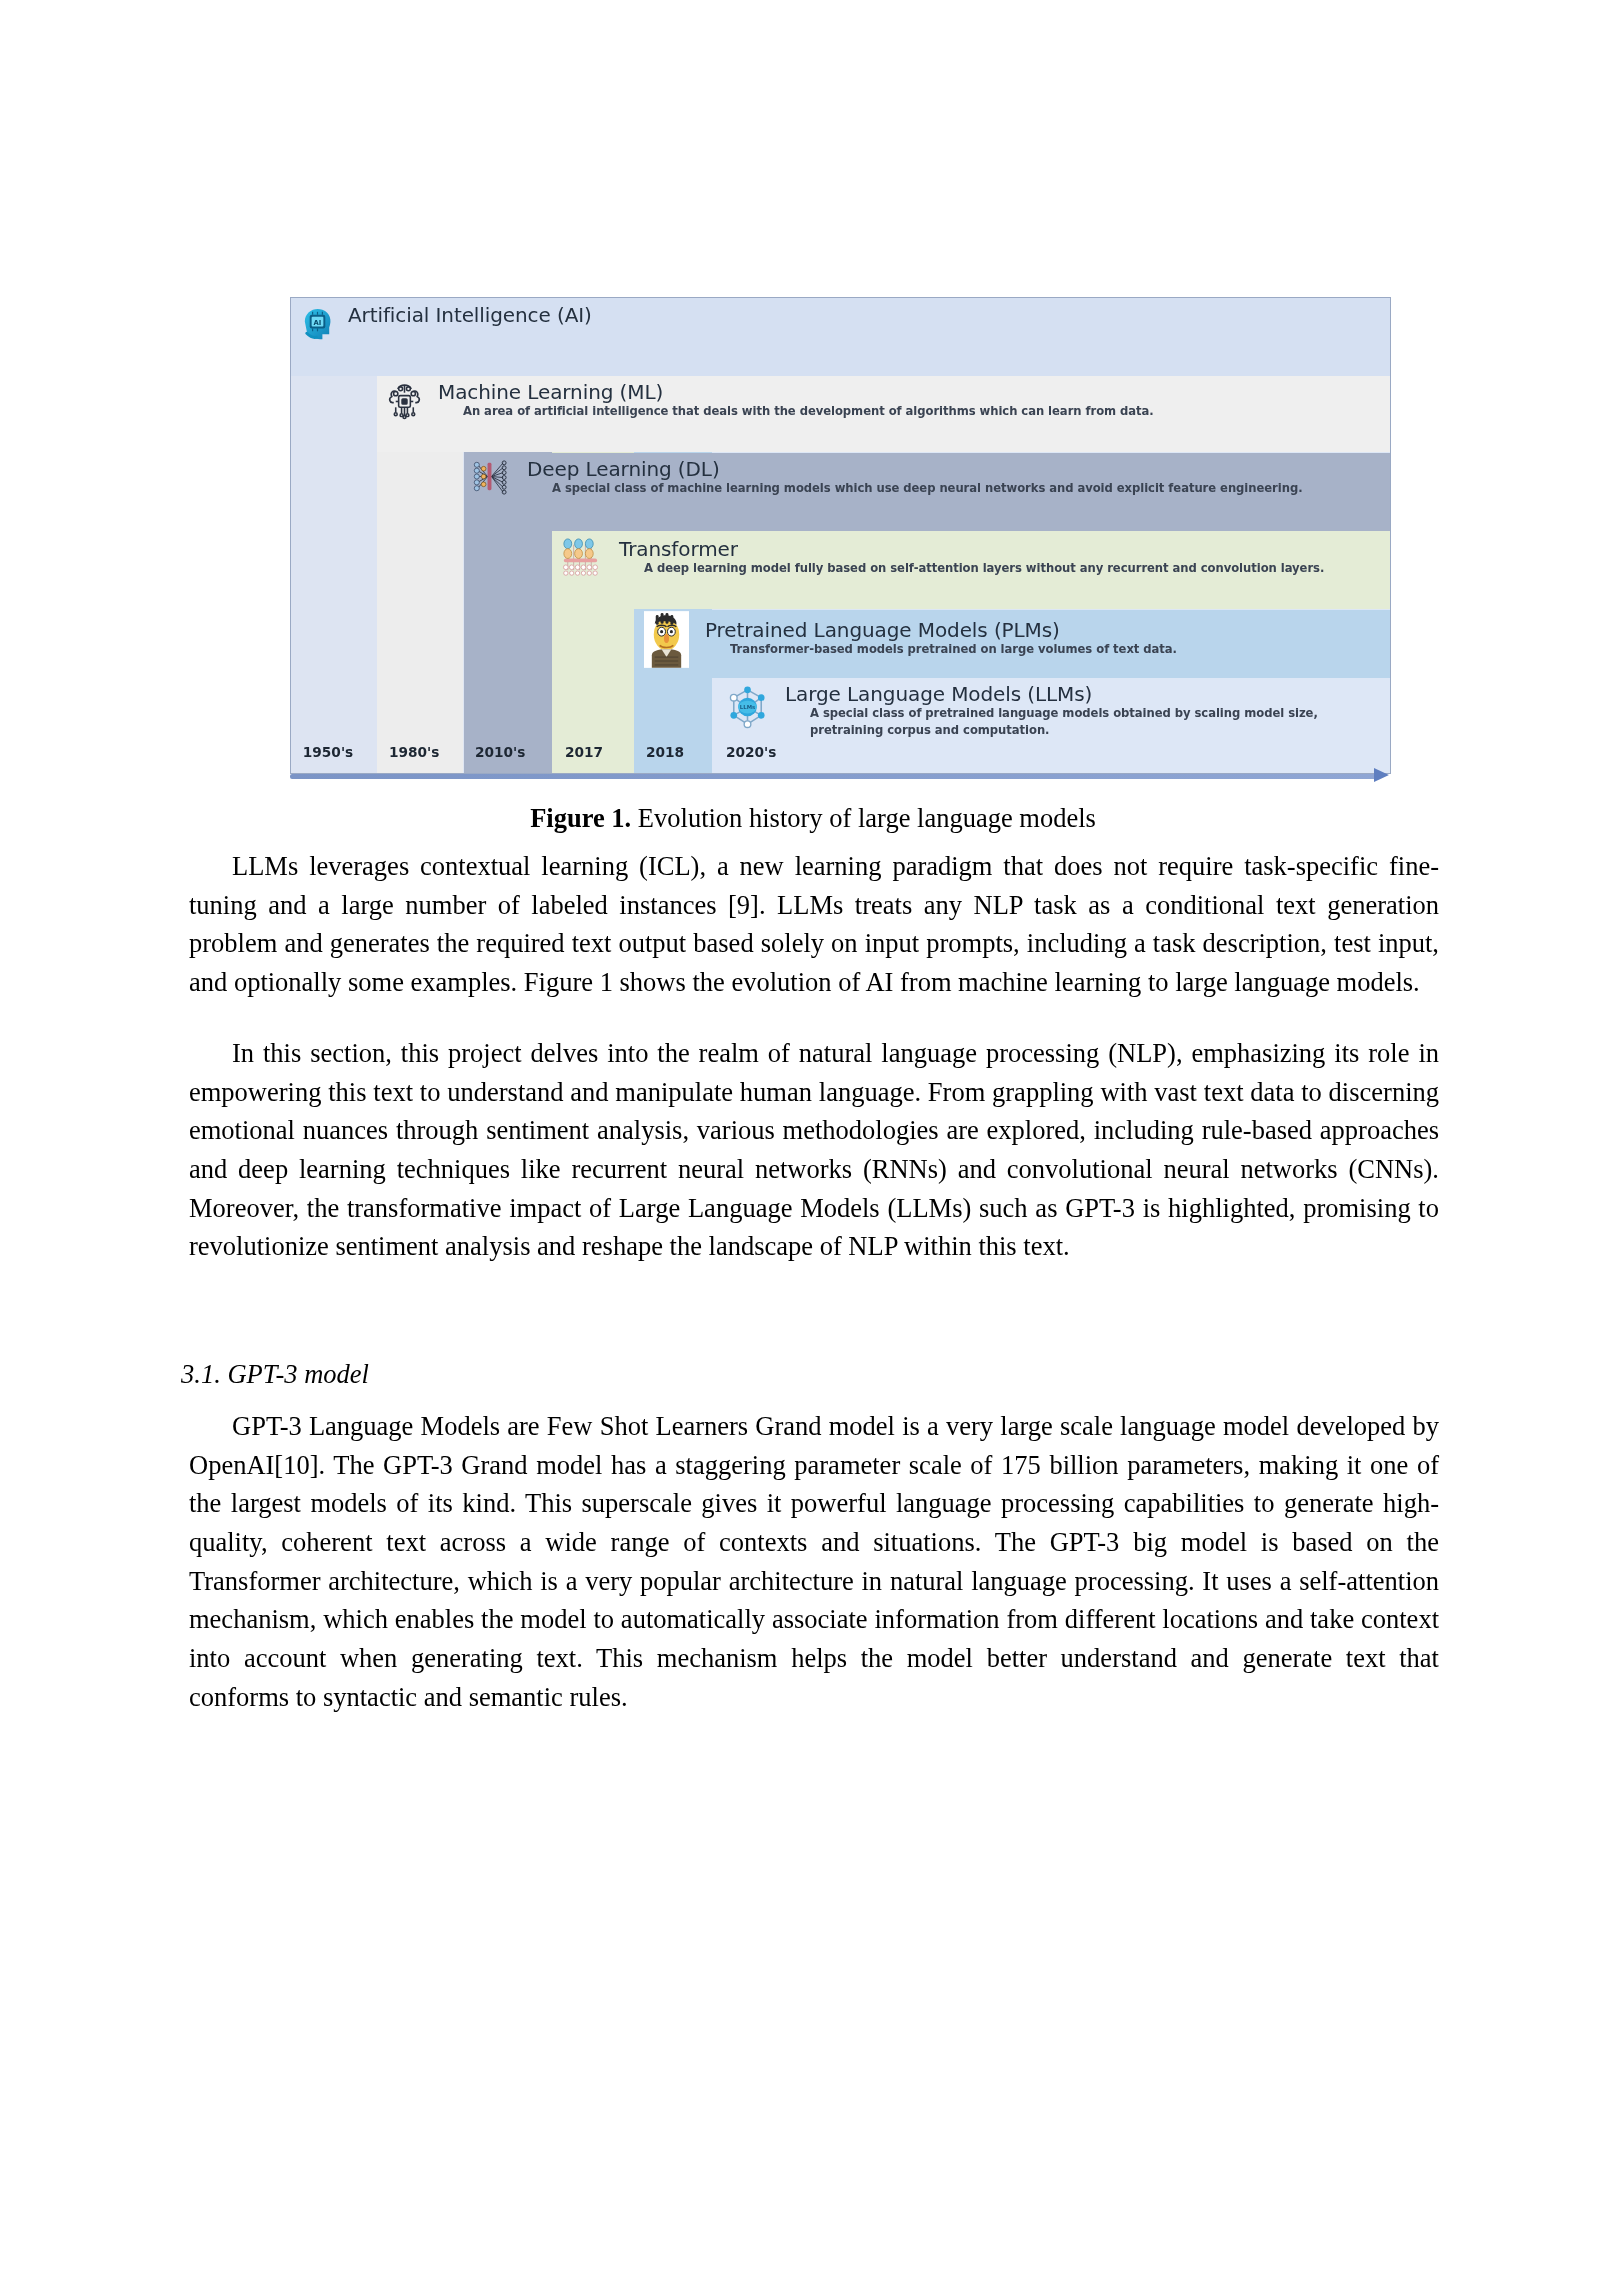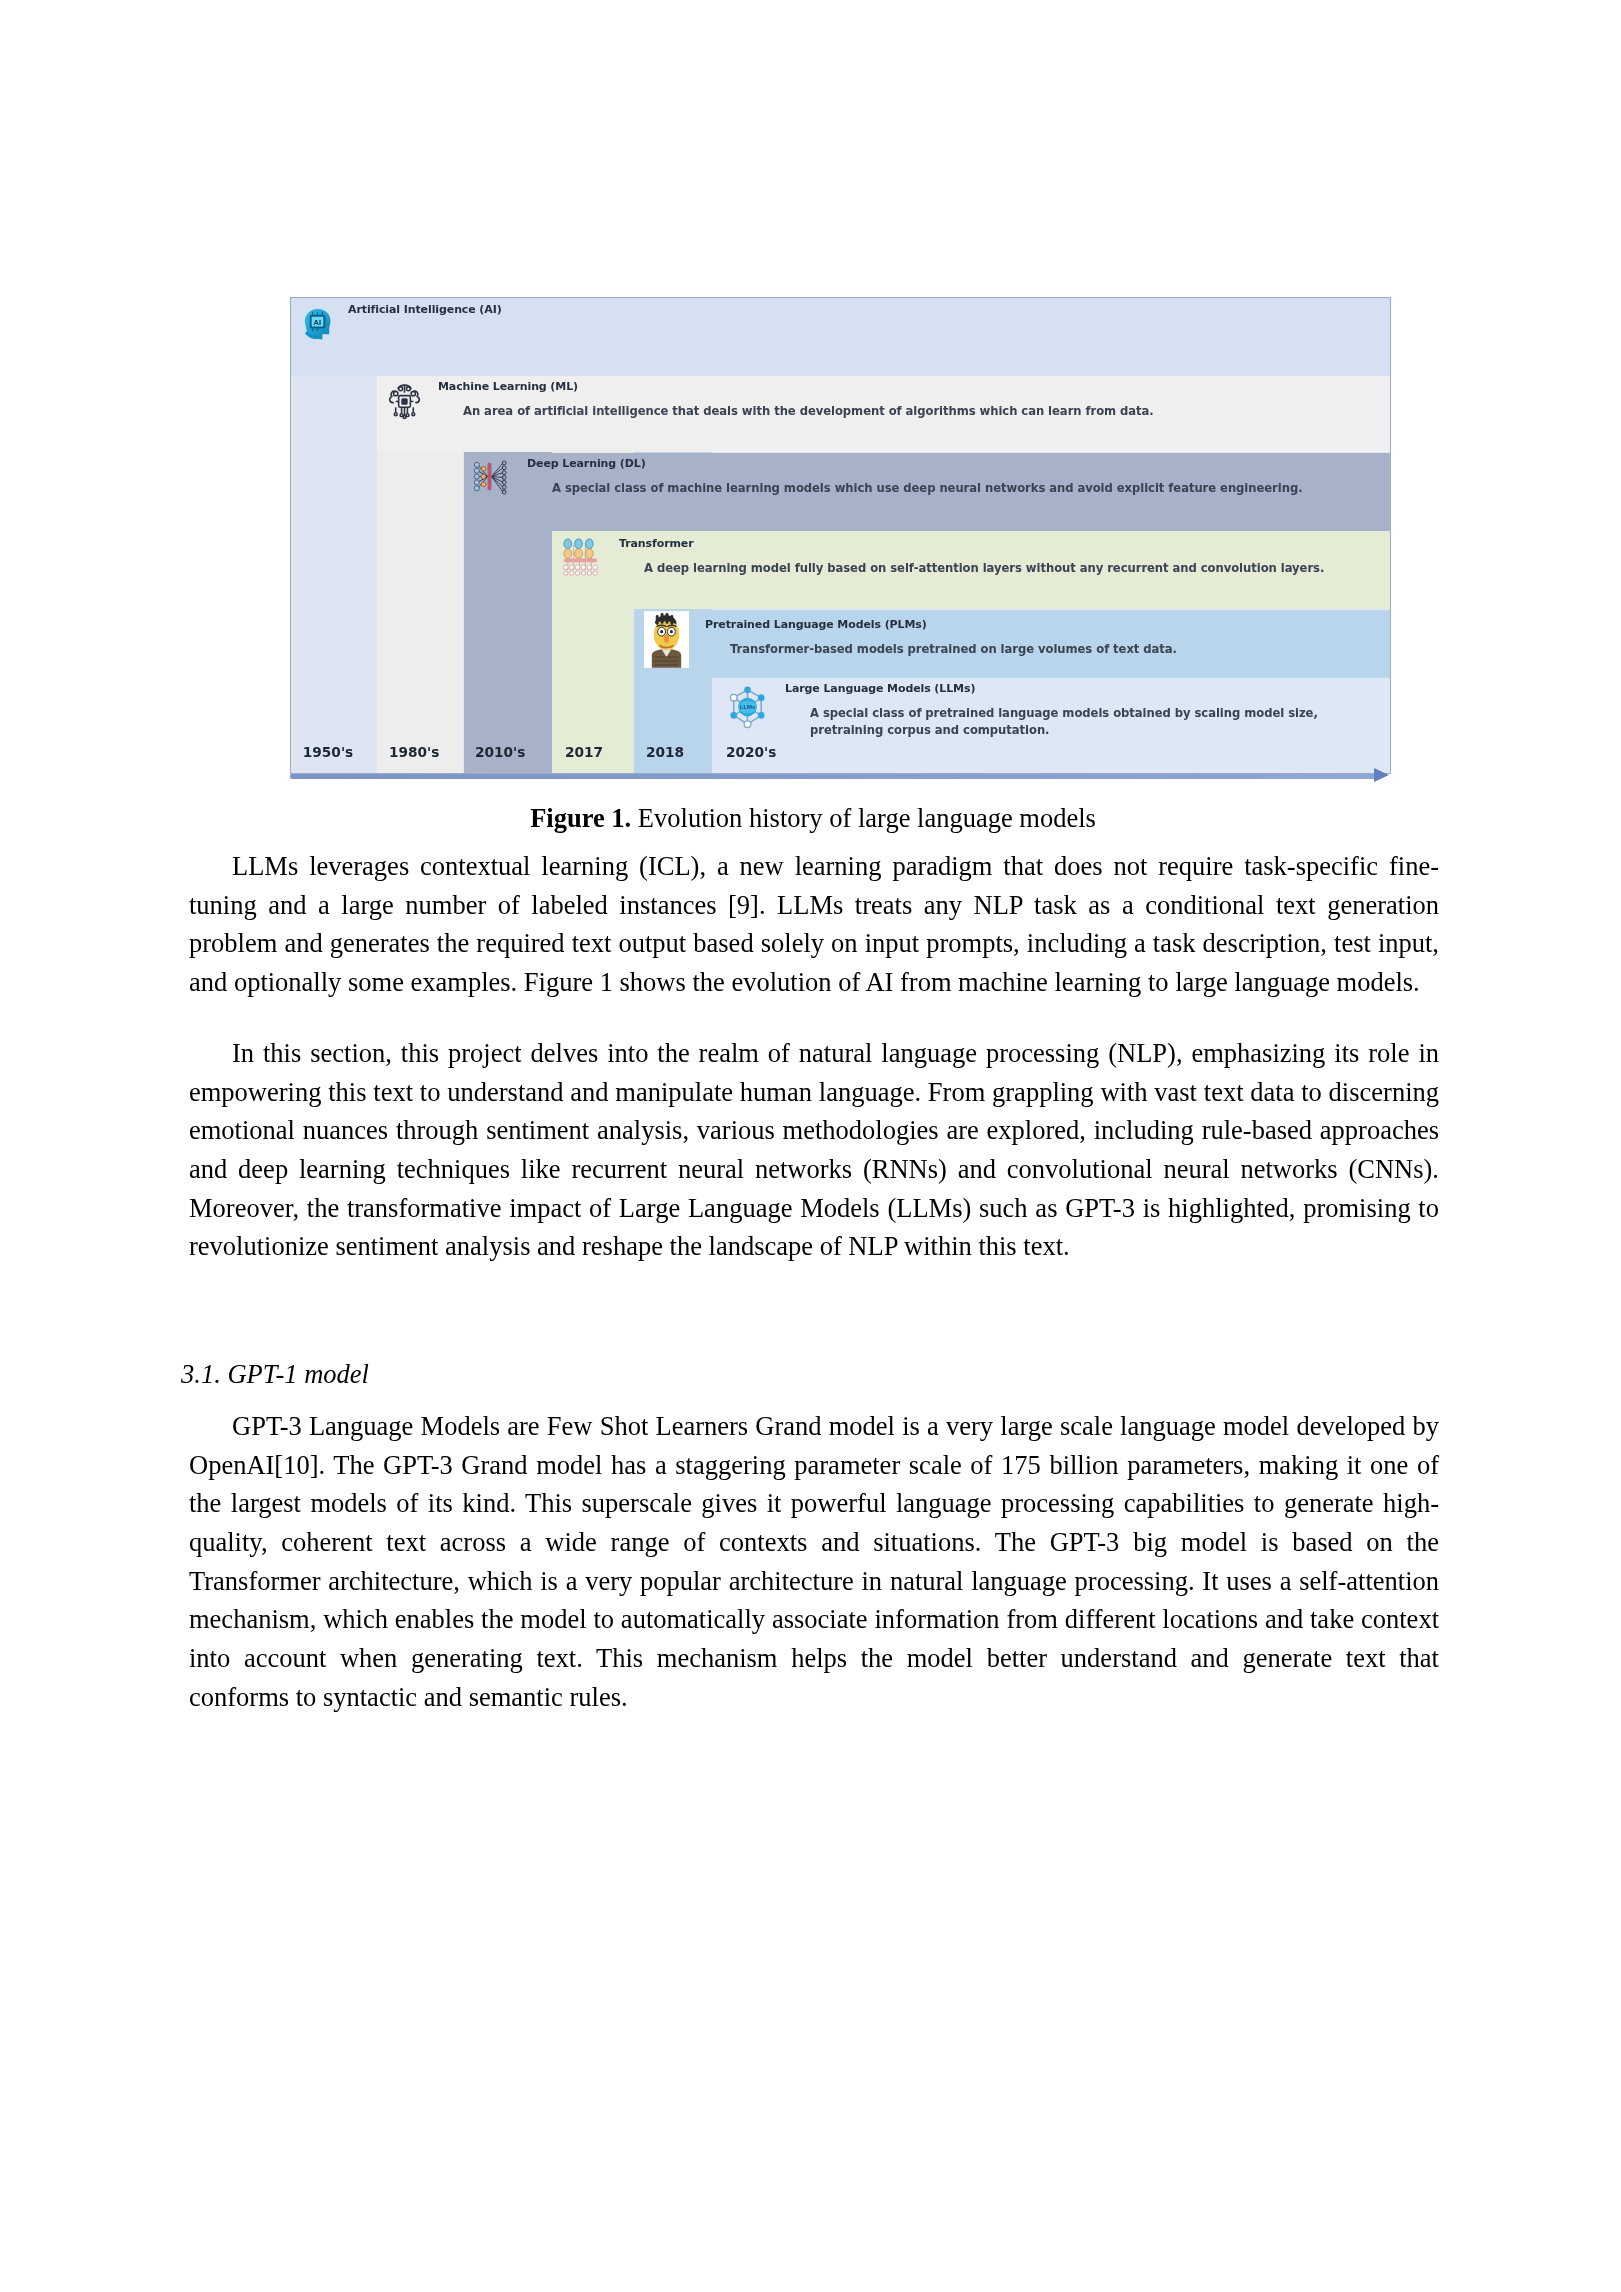--- a/index.html
+++ b/index.html
@@ -71,22 +71,22 @@
 
   .layer-inner {
     position: relative;
     height: 100%;
     padding-left: 9.8px;
   }
 
   .lbl-title {
     position: absolute;
     font-family: "DejaVu Sans", sans-serif;
-    font-size: 11px;
-    font-weight: 700;
+    font-size: 20px;
+    font-weight: 400;
     color: #24303f;
     white-space: nowrap;
     letter-spacing: -0.1px;
   }
   .lbl-desc {
     position: absolute;
     font-family: "DejaVu Sans", sans-serif;
     font-size: 11.6px;
     font-weight: 600;
     color: #3a4352;
@@ -437,21 +437,21 @@
   <div class="col" style="top:839px;">
     <p class="para">LLMs leverages contextual learning (ICL), a new learning paradigm that does not require task-specific fine-tuning and a large number of labeled instances [9]. LLMs treats any NLP task as a conditional text generation problem and generates the required text output based solely on input prompts, including a task description, test input, and optionally some examples. Figure 1 shows the evolution of AI from machine learning to large language models.</p>
   </div>
 
   <div class="col" style="top:1026px;">
     <p class="para">In this section, this project delves into the realm of natural language processing (NLP), emphasizing its role in empowering this text to understand and manipulate human language. From grappling with vast text data to discerning emotional nuances through sentiment analysis, various methodologies are explored, including rule-based approaches and deep learning techniques like recurrent neural networks (RNNs) and convolutional neural networks (CNNs). Moreover, the transformative impact of Large Language Models (LLMs) such as GPT-3 is highlighted, promising to revolutionize sentiment analysis and reshape the landscape of NLP within this text.</p>
   </div>
 
 
   <div class="col" style="top:1355px;">
-    <h3 class="subsec">3.1.  GPT-1 model</h3>
+    <h3 class="subsec">3.1.  GPT-3 model</h3>
   </div>
 
   <div class="col" style="top:1399px;">
     <p class="para">GPT-3 Language Models are Few Shot Learners Grand model is a very large scale language model developed by OpenAI[10]. The GPT-3 Grand model has a staggering parameter scale of 175 billion parameters, making it one of the largest models of its kind. This superscale gives it powerful language processing capabilities to generate high-quality, coherent text across a wide range of contexts and situations. The GPT-3 big model is based on the Transformer architecture, which is a very popular architecture in natural language processing. It uses a self-attention mechanism, which enables the model to automatically associate information from different locations and take context into account when generating text. This mechanism helps the model better understand and generate text that conforms to syntactic and semantic rules.</p>
   </div>
 
 </div>
 
 
 </body></html>

